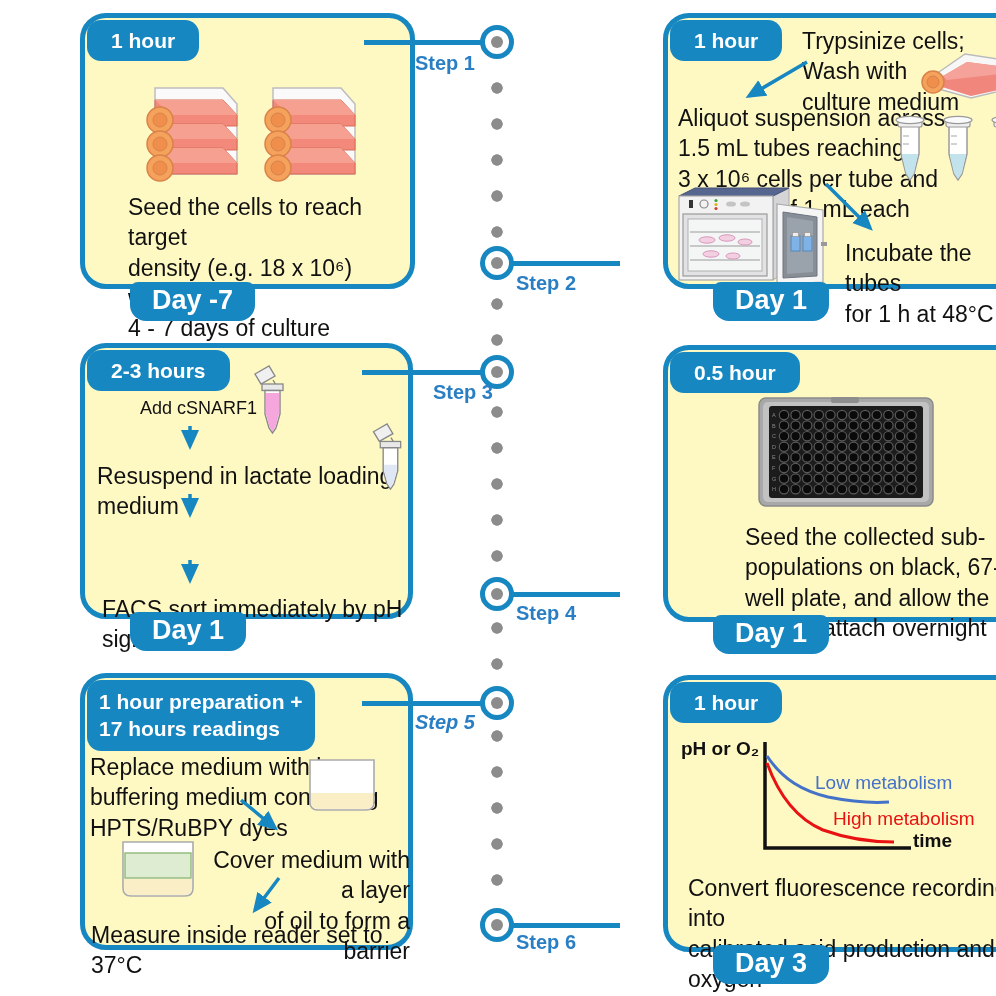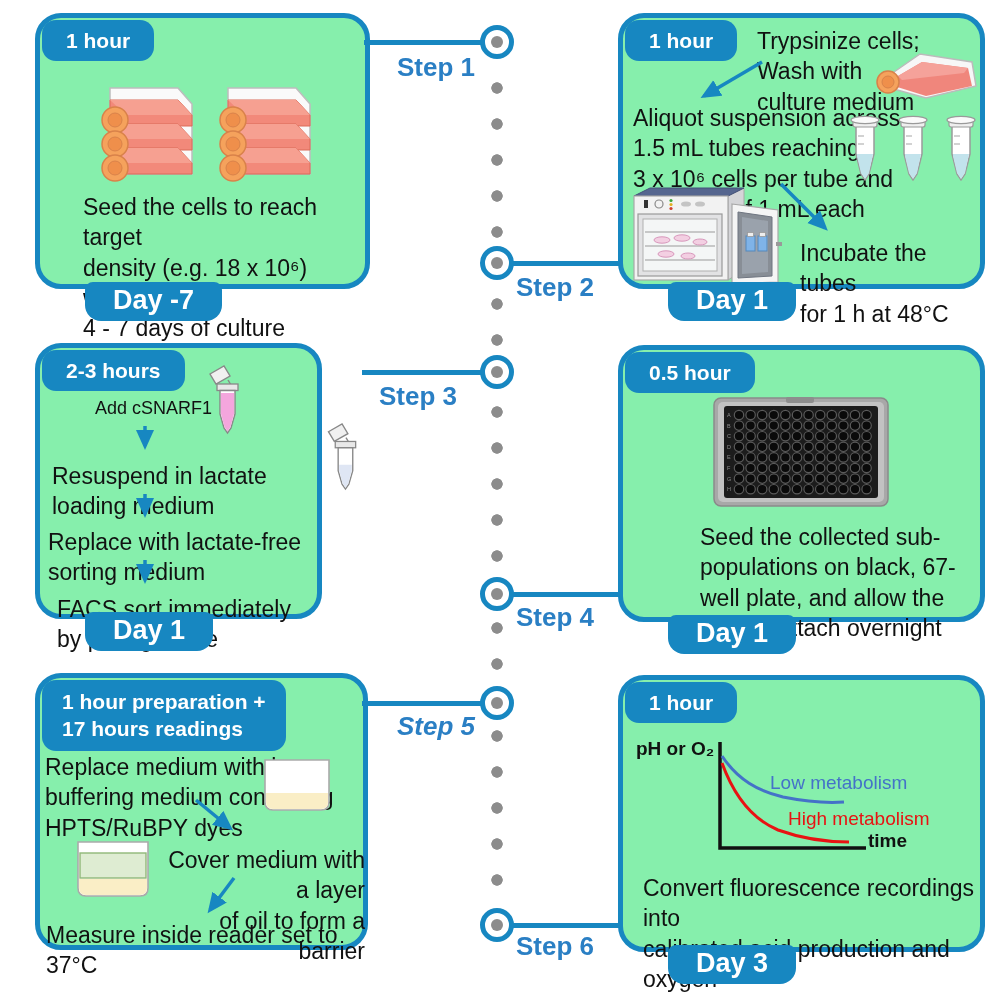--- a/index.html
+++ b/index.html
@@ -6,34 +6,34 @@
     --accent:#1787c1;
     --steplbl:#2a7fc4;
     --ink:#111;
   }
   html,body{margin:0;padding:0;background:#fff;}
   #canvas{
     position:relative;width:996px;height:996px;background:#fff;overflow:hidden;
     font-family:"Liberation Sans","DejaVu Sans",sans-serif;color:var(--ink);
   }
   .panel{
-    position:absolute;box-sizing:border-box;background:#86efac;
-    border:5px solid var(--accent);border-radius:26px;
+    position:absolute;box-sizing:border-box;background:#fef9c3;
+    border:5px solid var(--accent);border-radius:26px;margin-left:45px;
   }
   .time-badge{
     position:absolute;top:2px;left:2px;background:var(--accent);color:#fff;
     font-weight:bold;font-size:21px;line-height:1.3;padding:7px 24px;
     border-radius:14px;white-space:pre-line;z-index:3;
   }
   .day-badge{
     position:absolute;bottom:-37px;left:45px;background:var(--accent);color:#fff;
-    font-weight:bold;font-size:27px;padding:3px 28px 5px;border-radius:8px 8px 16px 16px;z-index:2;
+    font-weight:bold;font-size:27px;padding:3px 22px 5px;border-radius:8px 8px 16px 16px;z-index:2;
   }
   .txt{position:absolute;font-size:23px;line-height:1.32;white-space:pre-line;}
-  .step-label{position:absolute;color:var(--steplbl);font-size:26px;font-weight:bold;z-index:4;}
+  .step-label{position:absolute;color:var(--steplbl);font-size:20px;font-weight:bold;z-index:4;}
   .step-label.right-al{text-align:right;}
   .connector{position:absolute;height:5px;background:var(--accent);z-index:1;}
   .node{
     position:absolute;width:24px;height:24px;border:5px solid var(--accent);border-radius:50%;
     background:#fff;display:flex;align-items:center;justify-content:center;z-index:2;
   }
   .node .dot{width:12px;height:12px;border-radius:50%;background:#8c8c8c;}
   .dotline{
     position:absolute;left:491px;top:34px;width:12px;height:902px;
     background-image:radial-gradient(circle,#8c8c8c 5.4px,rgba(0,0,0,0) 6px);
@@ -71,21 +71,21 @@
     </div>
   <div class="node" style="left:480px;top:686px;">
       <div class="dot"></div>
     </div>
   <div class="node" style="left:480px;top:908px;">
       <div class="dot"></div>
     </div>
 
   <div class="step-label right-al" style="left:355px;top:52px;width:120px;">Step 1</div>
   <div class="step-label" style="left:516px;top:272px;">Step 2</div>
-  <div class="step-label right-al" style="left:337px;top:381px;width:120px;text-align:right;">Step 3</div>
+  <div class="step-label right-al" style="left:373px;top:381px;width:120px;text-align:right;">Step 3</div>
   <div class="step-label" style="left:516px;top:602px;">Step 4</div>
   <div class="step-label right-al" style="left:355px;top:711px;width:120px;font-style:italic;">Step 5</div>
   <div class="step-label" style="left:516px;top:931px;">Step 6</div>
 
   <svg width="0" height="0" style="position:absolute" aria-hidden="true">
     <defs>
       <marker id="ah" markerUnits="userSpaceOnUse" markerWidth="22" markerHeight="20" refX="16" refY="9" orient="auto">
         <path d="M0,0 L20,9 L0,18 Z" fill="#1787c1"></path>
       </marker>
     </defs>
@@ -185,21 +185,21 @@
       <rect x="148" y="58" width="6" height="4" fill="#999"></rect>
     </svg>
     <svg class="ill" style="left:150px;top:160px;" width="80" height="72" viewBox="0 0 80 72">
       <line x1="8" y1="6" x2="52" y2="50" stroke="#1787c1" stroke-width="3.5" marker-end="url(#ah)"></line>
     </svg>
     <div class="txt" style="left:177px;top:220px;">Incubate the tubes
 for 1 h at 48°C</div>
     <div class="day-badge">Day 1</div>
   </div>
 
-  <div class="panel" style="left:35px;top:343px;width:287px;height:276px;">
+  <div class="panel" style="left:35px;top:343px;width:333px;height:276px;">
     <div class="time-badge">2-3 hours</div>
     <div class="txt" style="left:55px;top:49px;font-size:18px;">Add cSNARF1</div>
     <svg class="ill" style="left:163px;top:16px;" width="46" height="72" viewBox="0 0 44 72">
       <polygon points="6,10 20,2 26,12 12,20" fill="#f0f0f0" stroke="#888" stroke-width="1.4"></polygon>
       <line x1="24" y1="16" x2="27" y2="21" stroke="#888" stroke-width="1.4"></line>
       <rect x="13" y="20" width="21" height="6.5" fill="#e8e8e8" stroke="#888" stroke-width="1.3"></rect>
       <path d="M16,26.5 L31,26.5 L31,50 L27,64 L23.5,69 L20,64 L16,50 Z" fill="#ffffff" stroke="#888" stroke-width="1.4"></path>
       <path d="M17,29 L30,29 L30,50 L26.5,63 L23.5,67.5 L20.5,63 L17,50 Z" fill="#f4a6dd"></path>
     </svg>
     <svg class="ill" style="left:90px;top:74px;" width="30" height="46" viewBox="0 0 30 46">
@@ -209,21 +209,20 @@
     <svg class="ill" style="left:282px;top:74px;" width="44" height="70" viewBox="0 0 44 72">
       <polygon points="6,10 20,2 26,12 12,20" fill="#f0f0f0" stroke="#888" stroke-width="1.4"></polygon>
       <line x1="24" y1="16" x2="27" y2="21" stroke="#888" stroke-width="1.4"></line>
       <rect x="13" y="20" width="21" height="6.5" fill="#e8e8e8" stroke="#888" stroke-width="1.3"></rect>
       <path d="M16,26.5 L31,26.5 L31,50 L27,64 L23.5,69 L20,64 L16,50 Z" fill="#ffffff" stroke="#888" stroke-width="1.4"></path>
       <path d="M17,44 L30,44 L30,50 L26.5,63 L23.5,67.5 L20.5,63 L17,50 Z" fill="#dfe6f4"></path>
     </svg>
     <svg class="ill" style="left:90px;top:142px;" width="30" height="46" viewBox="0 0 30 46">
       <line x1="15" y1="4" x2="15" y2="24" stroke="#1787c1" stroke-width="3.5" marker-end="url(#ah)"></line>
     </svg>
-    <div class="txt" style="left:8px;top:179px;">Replace with lactate-free sorting medium</div>
     <svg class="ill" style="left:90px;top:208px;" width="30" height="46" viewBox="0 0 30 46">
       <line x1="15" y1="4" x2="15" y2="24" stroke="#1787c1" stroke-width="3.5" marker-end="url(#ah)"></line>
     </svg>
     <div class="txt" style="left:17px;top:246px;">FACS sort immediately by pH signature</div>
     <div class="day-badge">Day 1</div>
   </div>
 
   <div class="panel" style="left:618px;top:345px;width:367px;height:277px;">
     <div class="time-badge">0.5 hour</div>
     <svg class="ill" style="left:89px;top:44px;" width="178" height="116" viewBox="0 0 178 116">
@@ -341,21 +340,21 @@
         </g>
     </svg>
     <div class="txt" style="left:77px;top:172px;">Seed the collected sub-
 populations on black, 67-
 well plate, and allow the
 cells to attach overnight</div>
     <div class="day-badge">Day 1</div>
   </div>
 
   <div class="panel" style="left:35px;top:673px;width:333px;height:277px;">
-    <div class="time-badge" style="padding:8px 20px;">1 hour preparation +
+    <div class="time-badge" style="padding:8px 12px;">1 hour preparation +
 17 hours readings</div>
     <div class="txt" style="left:5px;top:74px;">Replace medium with low-
 buffering medium containing
 HPTS/RuBPY dyes</div>
     <svg class="ill" style="left:223px;top:80px;" width="68" height="54" viewBox="0 0 68 54">
       <path d="M2,2 L66,2 L66,44 Q66,52 58,52 L10,52 Q2,52 2,44 Z" fill="#ffffff" stroke="#aaaaaa" stroke-width="1.6"></path>
       <path d="M3,35 L65,35 L65,44 Q65,51 58,51 L10,51 Q3,51 3,44 Z" fill="#faeec6"></path>
     </svg>
     <svg class="ill" style="left:148px;top:116px;" width="66" height="54" viewBox="0 0 66 54">
       <line x1="8" y1="6" x2="42" y2="34" stroke="#1787c1" stroke-width="3.5" marker-end="url(#ah)"></line>

